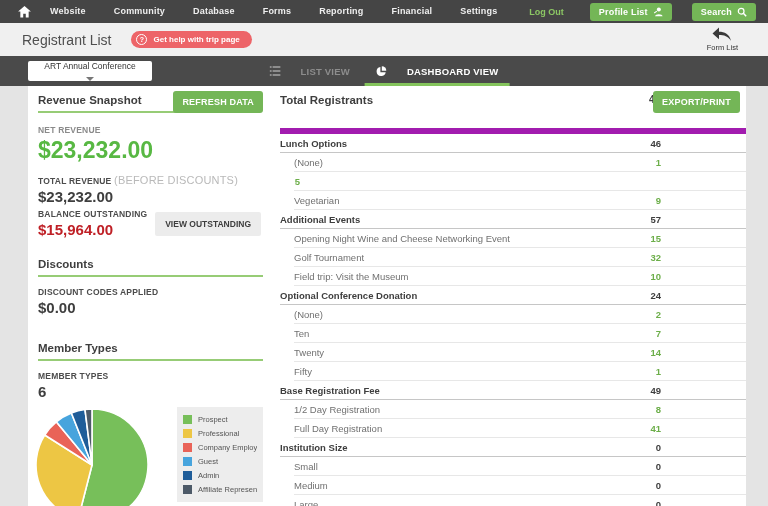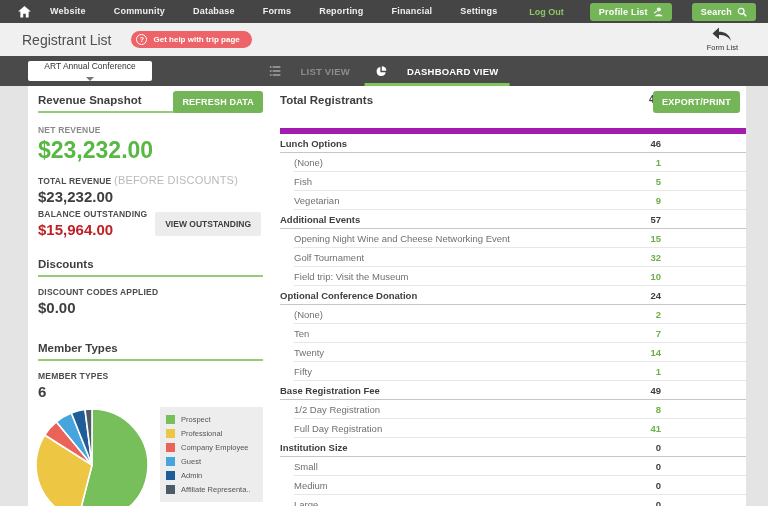--- a/index.html
+++ b/index.html
@@ -65,21 +65,21 @@
   .balance-wrap { position:relative; margin-top:4px; }
   .view-out-btn { position:absolute; right:5px; top:3px; background:#ececec; color:#3e3e3e;
                   border:none; border-radius:2px; font-size:8.5px; font-weight:bold;
                   padding:7px 10px; cursor:pointer; font-family:inherit; }
   .gap-lg { margin-top:20px; }
 
   
   .chart-area { display:flex; margin-top:5px; }
   .pie-box { width:120px; height:120px; margin-left:-6px; }
   .legend { margin-left:auto; margin-right:3px; margin-top:2px; background:#ededed;
-            width:103px; padding:8px 6px; align-self:flex-start; }
+            width:86px; padding:8px 6px; align-self:flex-start; }
   .legend-item { display:flex; align-items:center; margin-bottom:5px; }
   .legend-item:last-child { margin-bottom:0; }
   .legend-swatch { width:9px; height:9px; flex:none; margin-right:6px; }
   .legend-label { font-size:7.5px; color:#555; white-space:nowrap; overflow:hidden; width:70px; }
 
   
   .tr-head { display:flex; align-items:flex-start; padding-bottom:22px;
              border-bottom:6px solid #a21caf; position:relative; }
   .tr-title { font-size:11.5px; font-weight:bold; color:#3e3e3e; flex:1; }
   .tr-count { font-size:10px; font-weight:bold; color:#3e3e3e; min-width:20px;
@@ -251,21 +251,20 @@
     <div id="table-body">
         <div class="t-row head">
           <span class="lbl">Lunch Options</span>
           <span class="val">46</span>
         </div>
         <div class="t-row sub">
           <span class="lbl">(None)</span>
           <span class="val">1</span>
         </div>
         <div class="t-row sub">
-          <span class="lbl">Fish</span>
           <span class="val">5</span>
         </div>
         <div class="t-row sub">
           <span class="lbl">Vegetarian</span>
           <span class="val">9</span>
         </div>
         <div class="t-row head">
           <span class="lbl">Additional Events</span>
           <span class="val">57</span>
         </div>

